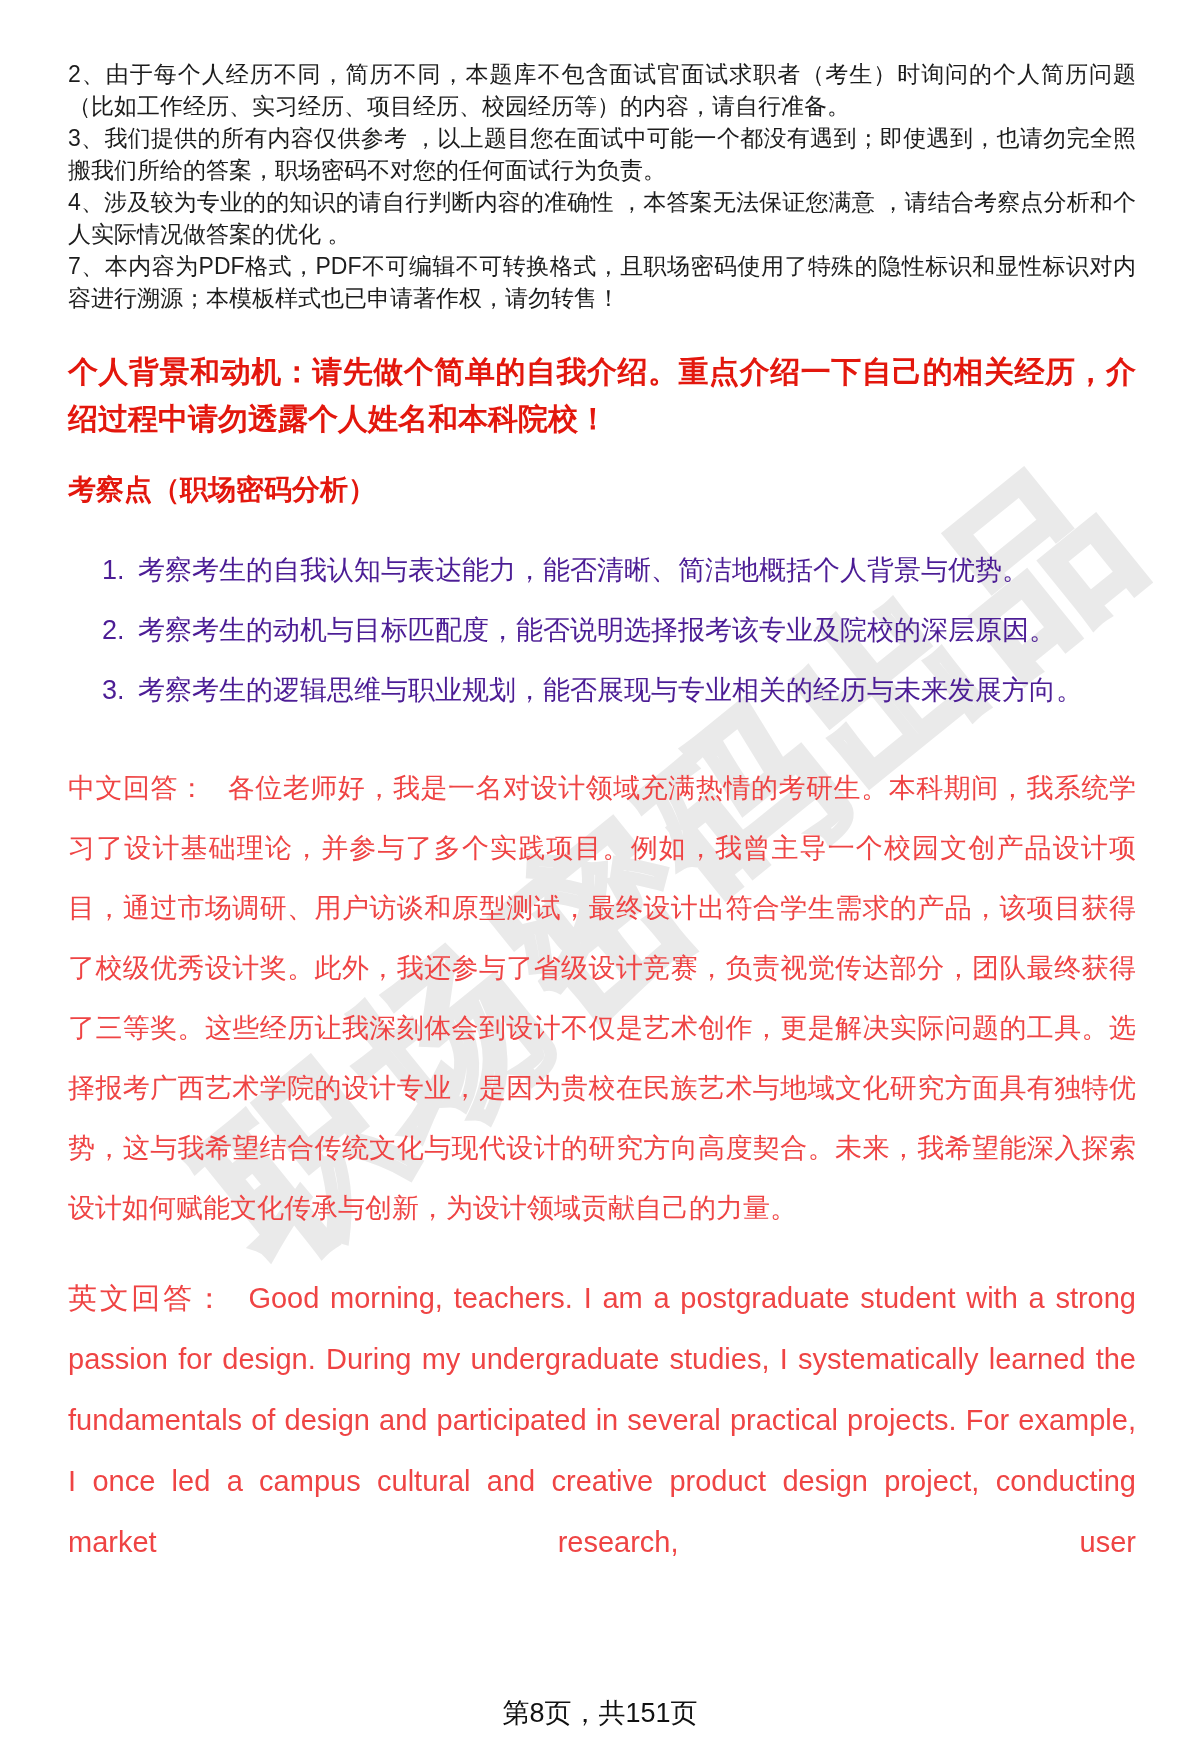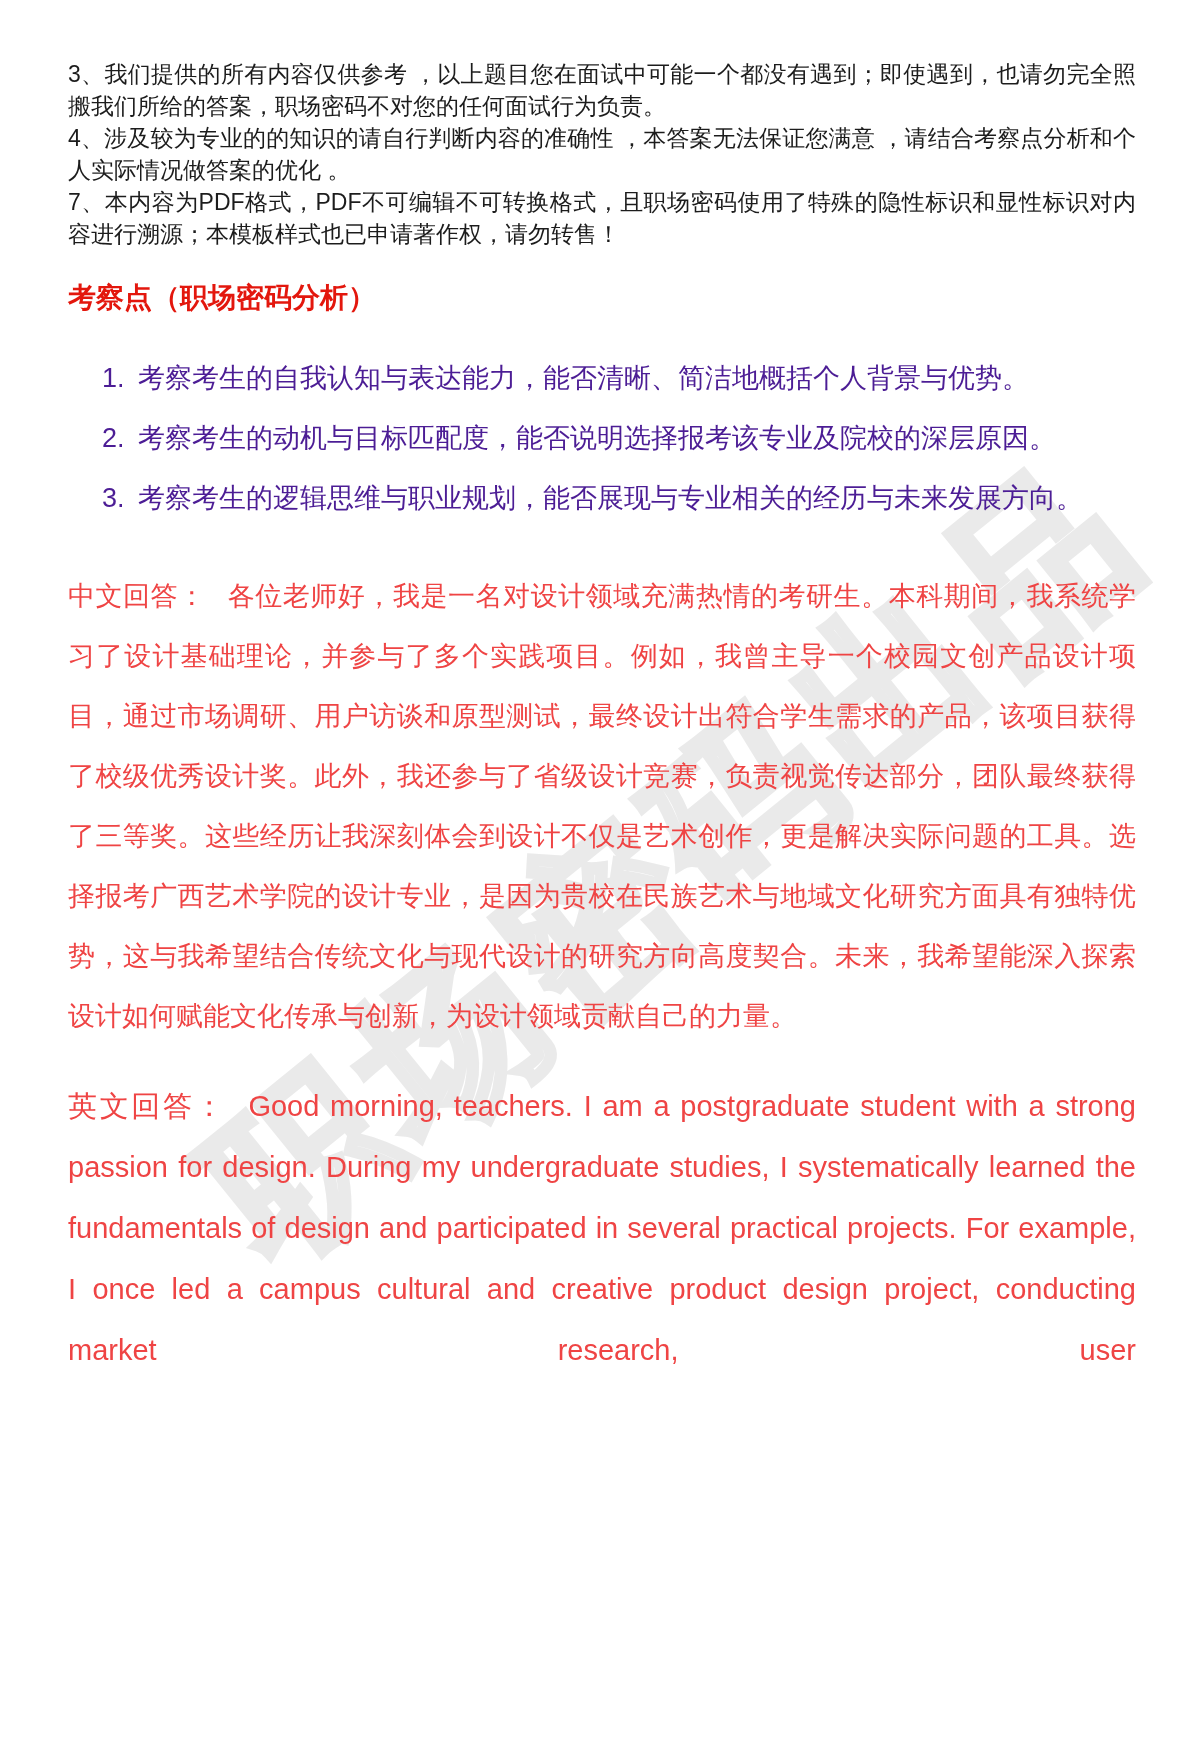--- a/index.html
+++ b/index.html
@@ -108,38 +108,41 @@
 </head>
 <body>
 
 <div class="page">
 
   <div class="watermark">职场密码出品</div>
 
   <div class="content">
 
     <div class="notices">
+      <p>2、由于每个人经历不同，简历不同，本题库不包含面试官面试求职者（考生）时询问的个人简历问题（比如工作经历、实习经历、项目经历、校园经历等）的内容，请自行准备。</p>
       <p>3、我们提供的所有内容仅供参考 ，以上题目您在面试中可能一个都没有遇到；即使遇到，也请勿完全照搬我们所给的答案，职场密码不对您的任何面试行为负责。</p>
       <p>4、涉及较为专业的的知识的请自行判断内容的准确性 ，本答案无法保证您满意 ，请结合考察点分析和个人实际情况做答案的优化 。</p>
       <p>7、本内容为PDF格式，PDF不可编辑不可转换格式，且职场密码使用了特殊的隐性标识和显性标识对内容进行溯源；本模板样式也已申请著作权，请勿转售！</p>
     </div>
 
+    <div class="q-heading">个人背景和动机：请先做个简单的自我介绍。重点介绍一下自己的相关经历，介绍过程中请勿透露个人姓名和本科院校！</div>
 
     <div class="a-heading">考察点（职场密码分析）</div>
 
     <ol class="points">
       <li>考察考生的自我认知与表达能力，能否清晰、简洁地概括个人背景与优势。</li>
       <li>考察考生的动机与目标匹配度，能否说明选择报考该专业及院校的深层原因。</li>
       <li>考察考生的逻辑思维与职业规划，能否展现与专业相关的经历与未来发展方向。</li>
     </ol>
 
     <p class="answer answer-cn">
       <span class="label">中文回答：</span><span>各位老师好，我是一名对设计领域充满热情的考研生。本科期间，我系统学习了设计基础理论，并参与了多个实践项目。例如，我曾主导一个校园文创产品设计项目，通过市场调研、用户访谈和原型测试，最终设计出符合学生需求的产品，该项目获得了校级优秀设计奖。此外，我还参与了省级设计竞赛，负责视觉传达部分，团队最终获得了三等奖。这些经历让我深刻体会到设计不仅是艺术创作，更是解决实际问题的工具。选择报考广西艺术学院的设计专业，是因为贵校在民族艺术与地域文化研究方面具有独特优势，这与我希望结合传统文化与现代设计的研究方向高度契合。未来，我希望能深入探索设计如何赋能文化传承与创新，为设计领域贡献自己的力量。</span>
     </p>
 
     <p class="answer answer-en">
       <span class="label">英文回答：</span><span>Good morning, teachers. I am a postgraduate student with a strong passion for design. During my undergraduate studies, I systematically learned the fundamentals of design and participated in several practical projects. For example, I once led a campus cultural and creative product design project, conducting market research, user</span>
     </p>
 
   </div>
 
+  <div class="footer">第8页，共151页</div>
 
 </div>
 
 </body></html>

